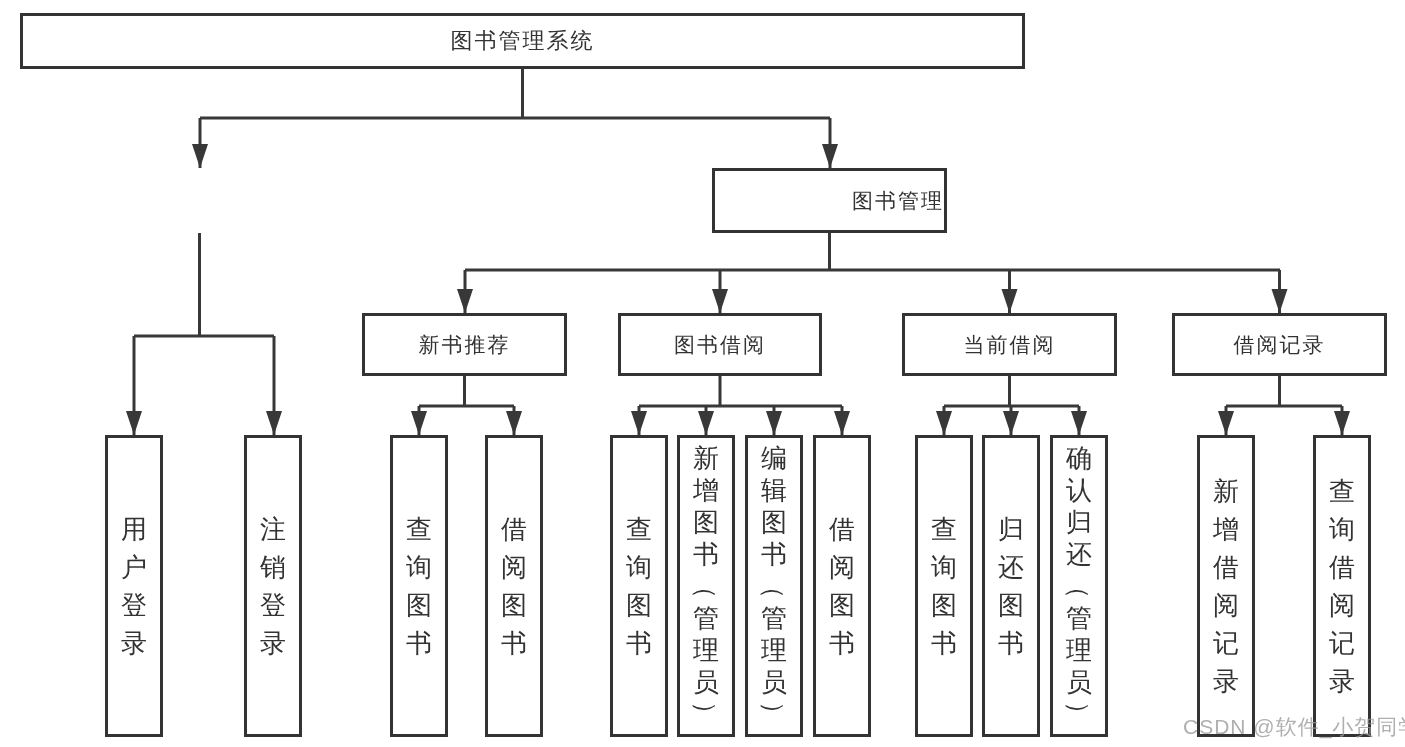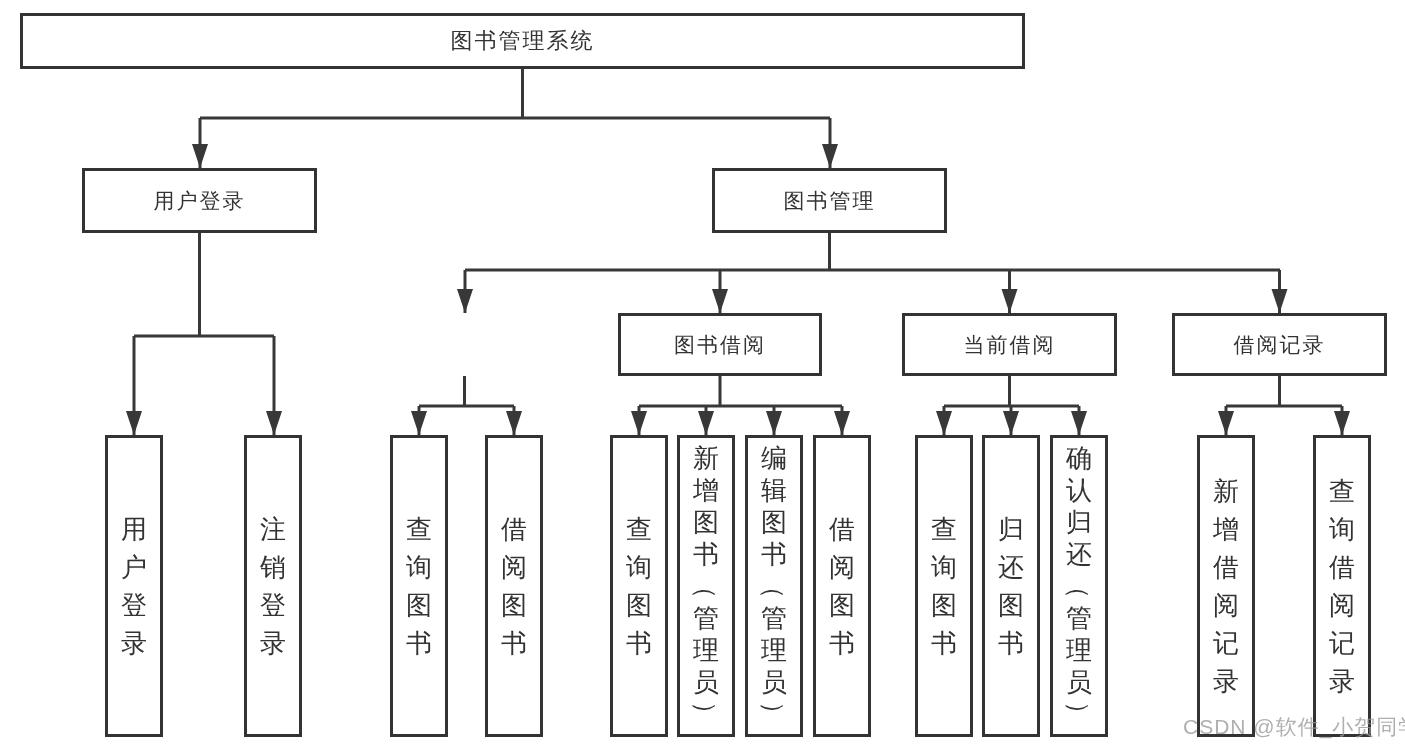--- a/index.html
+++ b/index.html
@@ -91,27 +91,27 @@
       <line x1="1079" y1="406" x2="1079" y2="435" marker-end="url(#ah)"></line>
       <line x1="1226" y1="406" x2="1226" y2="435" marker-end="url(#ah)"></line>
       <line x1="1342" y1="406" x2="1342" y2="435" marker-end="url(#ah)"></line>
     </g>
   </svg>
 
   <div class="node root-node" style="left:20px; top:13px; width:1005px; height:56px;">
     <span>图书管理系统</span>
   </div>
 
-  <div class="node hnode" style="left:82px; top:168px; width:235px; height:65px;">
-    <span>用户登录</span>
-  </div>
-  <div class="node hnode" style="left:712px; top:168px; width:235px; height:65px;">
+  <div class="node hnode" style="left:712px; top:168px; width:235px; height:65px;justify-content:flex-end;">
     <span>图书管理</span>
   </div>
 
+  <div class="node hnode" style="left:362px; top:313px; width:205px; height:63px;">
+    <span>新书推荐</span>
+  </div>
   <div class="node hnode" style="left:618px; top:313px; width:204px; height:63px;">
     <span>图书借阅</span>
   </div>
   <div class="node hnode" style="left:1172px; top:313px; width:215px; height:63px;">
     <span>借阅记录</span>
   </div>
   <div class="node hnode" style="left:902px; top:313px; width:215px; height:63px;">
     <span>当前借阅</span>
   </div>
 

